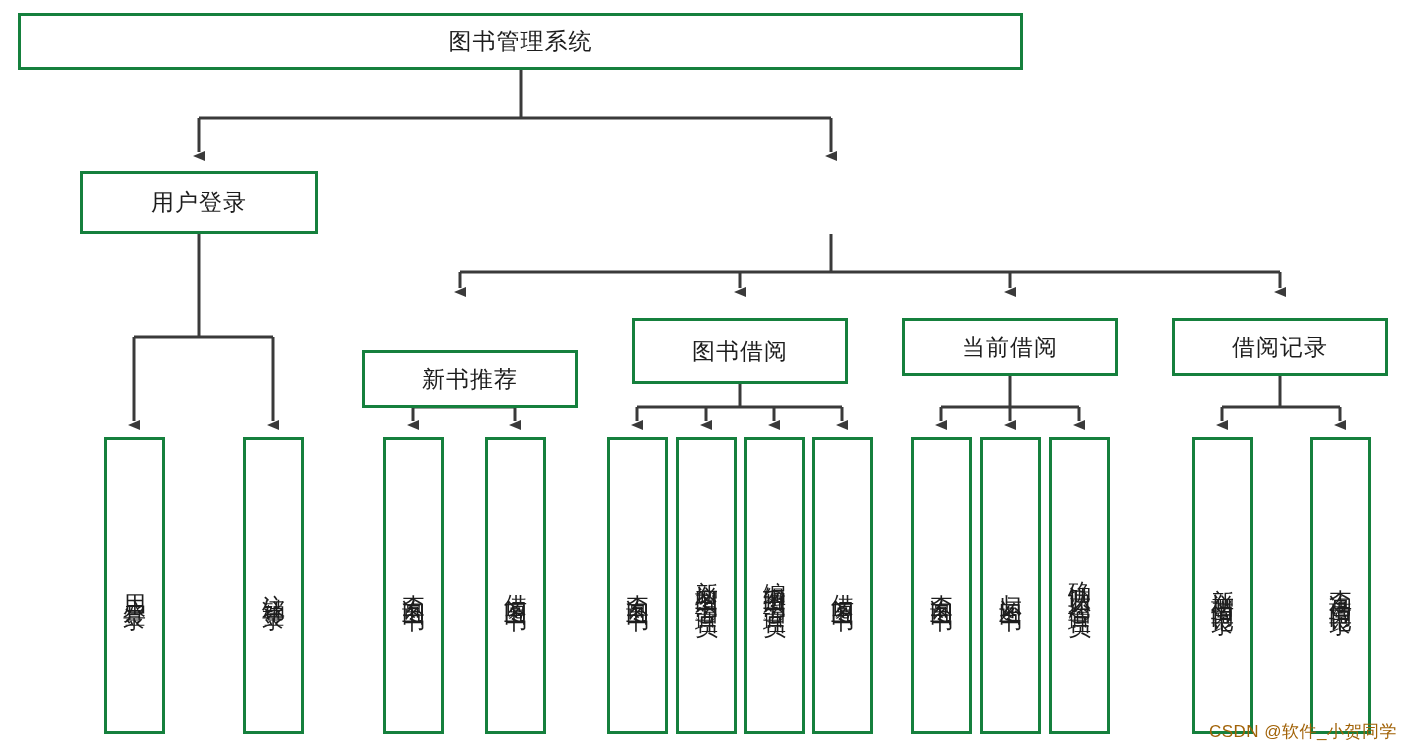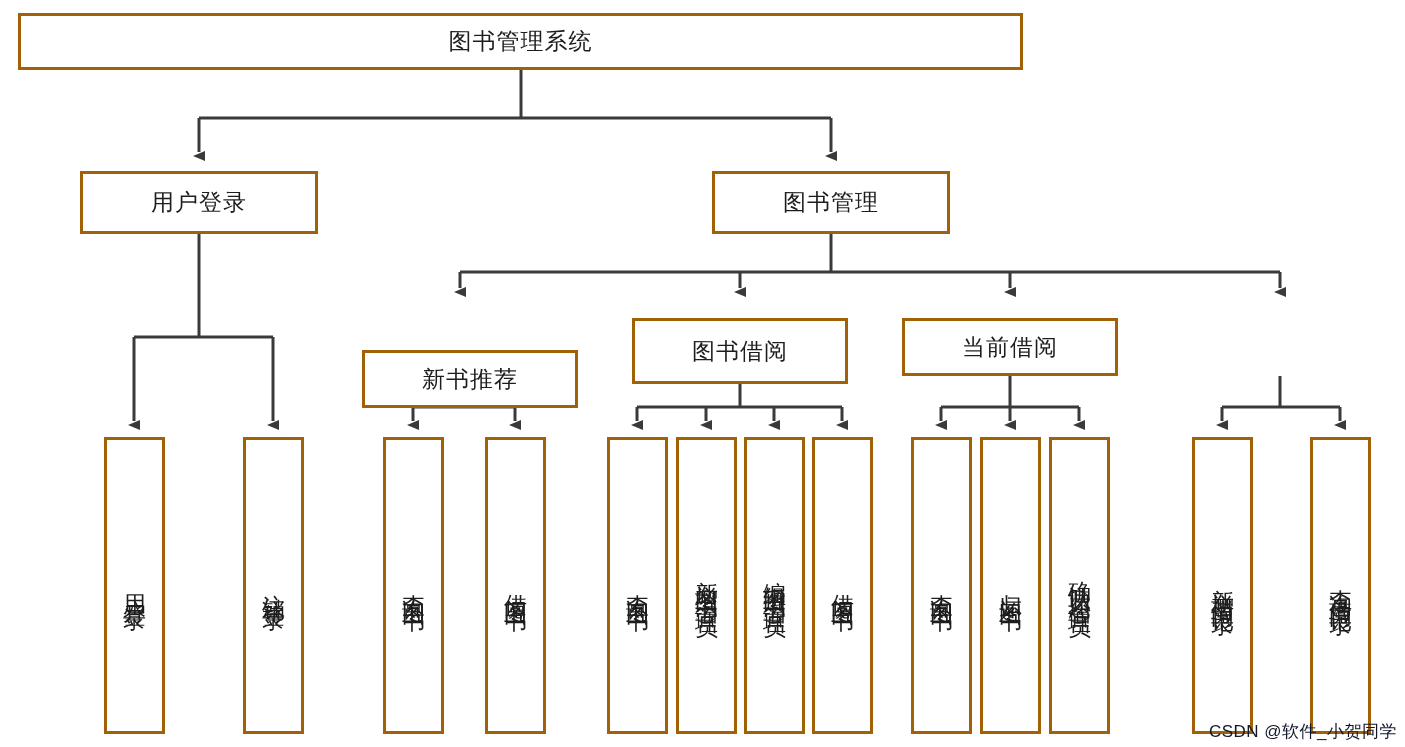--- a/index.html
+++ b/index.html
@@ -21,21 +21,21 @@
     left: 0;
     top: 0;
     width: 1405px;
     height: 747px;
     pointer-events: none;
   }
   .node {
     position: absolute;
     box-sizing: border-box;
     background: #ffffff;
-    border: 3px solid #a16207;
+    border: 3px solid #15803d;
     display: flex;
     align-items: center;
     justify-content: center;
     color: #1d1d1d;
   }
   .node.h-node {
     font-size: 23px;
     letter-spacing: 1px;
   }
   .node.v-node {
@@ -51,21 +51,21 @@
     text-align: center;
   }
   .h-label {
     white-space: nowrap;
   }
   #watermark {
     position: absolute;
     right: 8px;
     bottom: 4px;
     font-size: 17px;
-    color: #0f172a;
+    color: #a16207;
     letter-spacing: 0.5px;
     white-space: nowrap;
     user-select: none;
   }
 </style>
 </head>
 <body>
 
 <div id="canvas">
 
@@ -120,36 +120,36 @@
   </svg>
 
   <div class="node h-node" style="left:18px; top:13px; width:1005px; height:57px;">
     <span class="h-label">图书管理系统</span>
   </div>
 
   <div class="node h-node" style="left:80px; top:171px; width:238px; height:63px;">
     <span class="h-label">用户登录</span>
   </div>
 
-  <div class="node h-node" style="left:712px; top:171px; width:238px; height:63px;">
-    <span class="h-label">图书管理</span>
-  </div>
 
   <div class="node h-node" style="left:362px; top:318px; width:216px; height:58px;margin-top:32px;">
     <span class="h-label">新书推荐</span>
   </div>
 
   <div class="node h-node" style="left:632px; top:318px; width:216px; height:66px;">
     <span class="h-label">图书借阅</span>
   </div>
 
   <div class="node h-node" style="left:902px; top:318px; width:216px; height:58px;text-align:right;">
     <span class="h-label">当前借阅</span>
   </div>
 
+  <div class="node h-node" style="left:1172px; top:318px; width:216px; height:58px;">
+    <span class="h-label">借阅记录</span>
+  </div>
 
   <div class="node v-node" style="left:104px; top:437px; width:61px; height:297px;">
     <span class="v-label">用户登录</span>
   </div>
 
   <div class="node v-node" style="left:243px; top:437px; width:61px; height:297px;">
     <span class="v-label">注销登录</span>
   </div>
 
   <div class="node v-node" style="left:383px; top:437px; width:61px; height:297px;">

